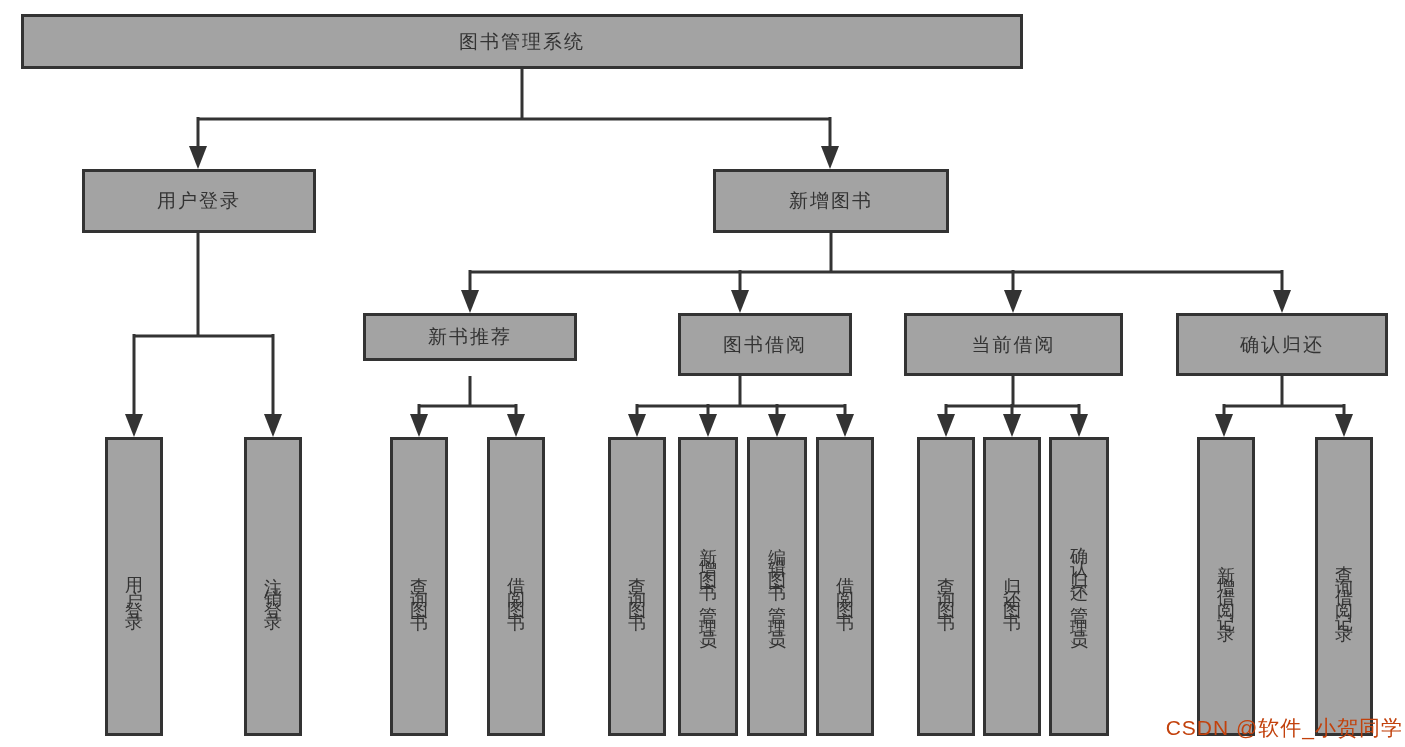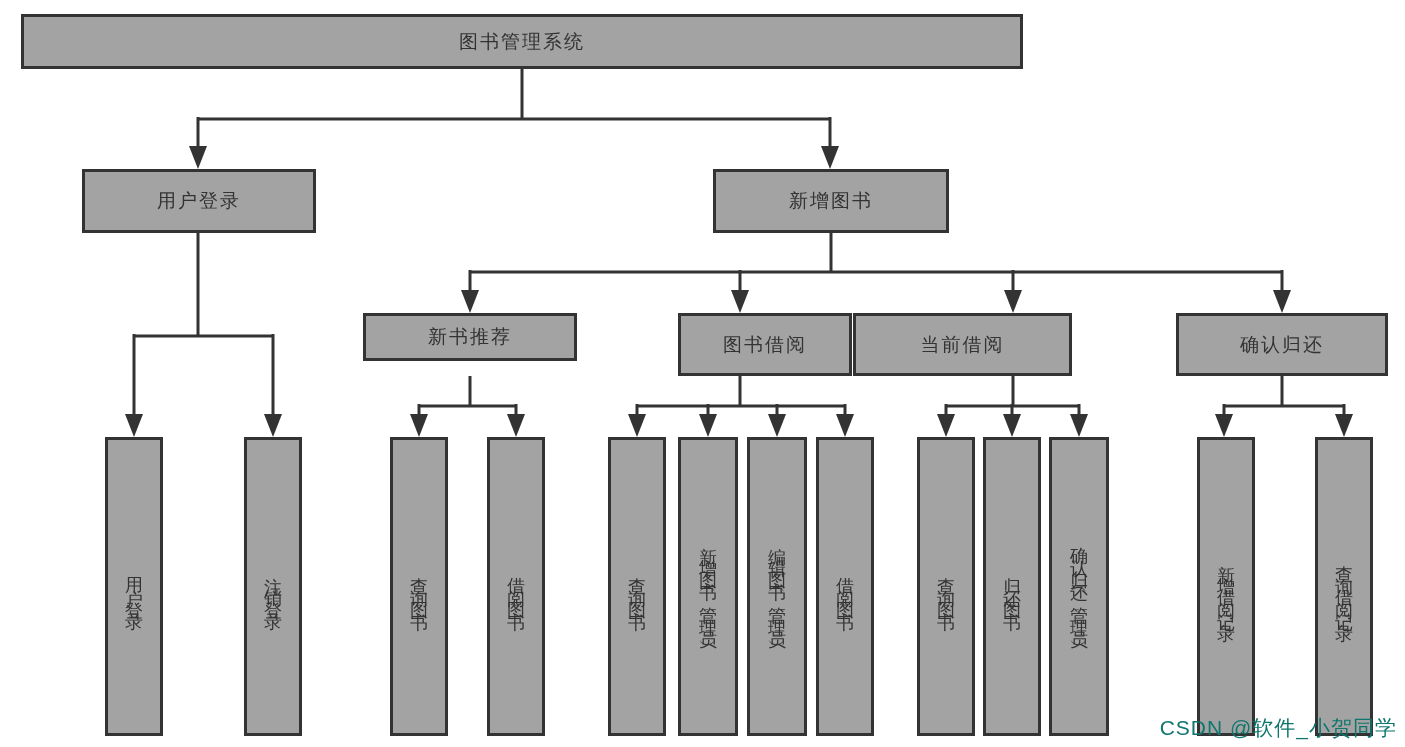--- a/index.html
+++ b/index.html
@@ -38,24 +38,24 @@
   .vbox {
     font-size: 18px;
     letter-spacing: 12px;
     writing-mode: vertical-rl;
     text-orientation: mixed;
     white-space: normal;
     line-height: 1;
   }
   #watermark {
     position: absolute;
-    right: 8px;
+    right: 2px;
     bottom: 5px;
     z-index: 5;
-    color: #0f766e;
+    color: #c2410c;
     font-size: 21px;
     letter-spacing: 1px;
   }
 </style>
 </head>
 <body>
 
 <div id="canvas">
 
   <svg id="connector-svg" width="1405" height="747" viewBox="0 0 1405 747">
@@ -127,21 +127,21 @@
     </g>
   </svg>
 
   <div class="box" style="left:21px; top:14px; width:1002px; height:55px;">图书管理系统</div>
 
   <div class="box" style="left:82px; top:169px; width:234px; height:64px;">用户登录</div>
   <div class="box" style="left:713px; top:169px; width:236px; height:64px;">新增图书</div>
 
   <div class="box" style="left:363px; top:313px; width:214px; height:48px;">新书推荐</div>
   <div class="box" style="left:633px; top:313px; width:174px; height:63px;margin-left:45px;">图书借阅</div>
-  <div class="box" style="left:853px; top:313px; width:219px; height:63px;">当前借阅</div>
+  <div class="box" style="left:904px; top:313px; width:219px; height:63px;">当前借阅</div>
   <div class="box" style="left:1176px; top:313px; width:212px; height:63px;">确认归还</div>
 
   <div class="box vbox" style="left:105px; top:437px; width:58px; height:299px;">用户登录</div>
   <div class="box vbox" style="left:244px; top:437px; width:58px; height:299px;">注销登录</div>
 
   <div class="box vbox" style="left:390px; top:437px; width:58px; height:299px;">查询图书</div>
   <div class="box vbox" style="left:487px; top:437px; width:58px; height:299px;">借阅图书</div>
 
   <div class="box vbox" style="left:608px; top:437px; width:58px; height:299px;">查询图书</div>
   <div class="box vbox" style="left:678px; top:437px; width:60px; height:299px;">新增图书（管理员）</div>

